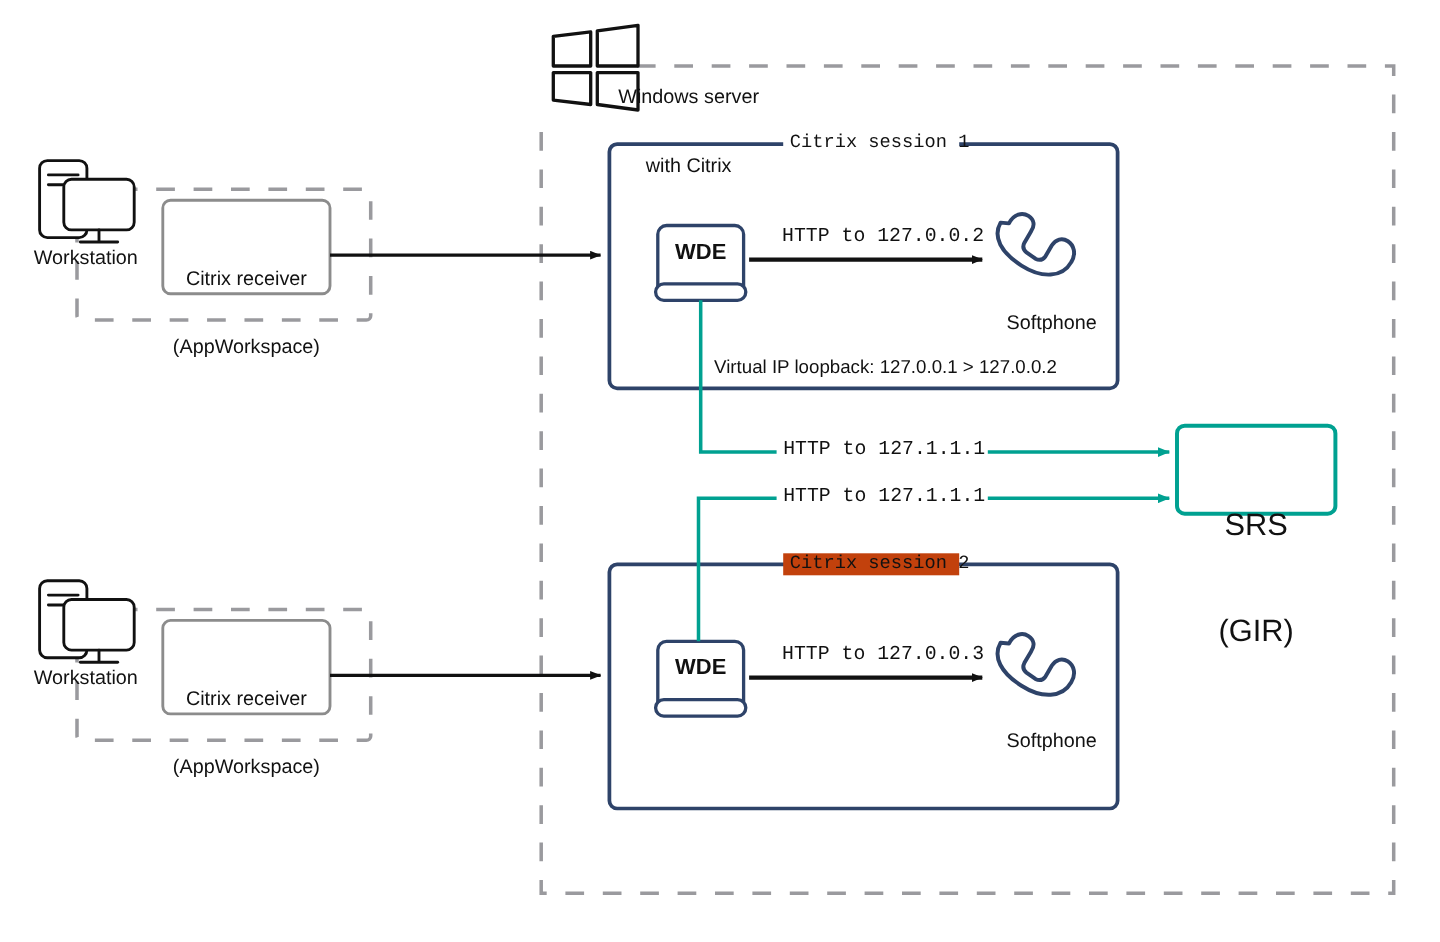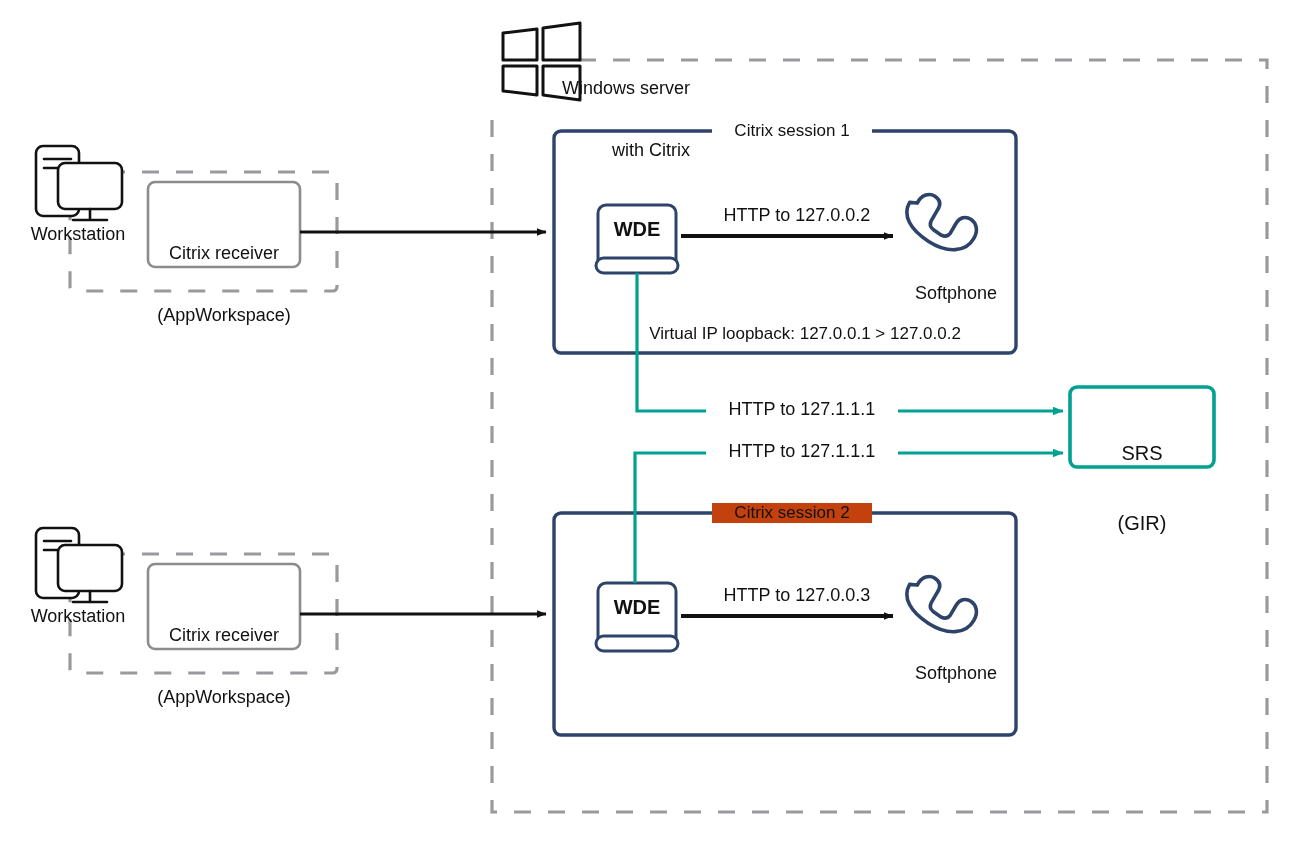--- a/index.html
+++ b/index.html
@@ -32,25 +32,26 @@
     position: absolute;
     font-family: "Liberation Sans", sans-serif;
     color: #111111;
     white-space: pre;
     line-height: 1.16;
   }
   .ctr { text-align: center; }
   .f17 { font-size: 17px; }
   .f18 { font-size: 18px; }
   .f19 { font-size: 20px; }
-  .f22 { font-size: 20px; }
+  .f22 { font-size: 28px; }
   .bold { font-weight: bold; }
   .chip-white {
     background: #ffffff;
     padding: 0 6px;
+    font-family: Liberation Mono, monospace;
   }
 </style>
 </head>
 <body>
 
 <div id="stage">
 
   <svg class="layer" viewBox="0 0 1309 856">
     <defs>
       <marker id="arrowBlack" markerWidth="10" markerHeight="8" refX="9.5" refY="4" orient="auto" markerUnits="userSpaceOnUse">
@@ -154,21 +155,21 @@
 
     <path d="M635,583 L635,453 L1063,453" fill="none" stroke="#00a191" stroke-width="3.2" marker-end="url(#arrowTeal)" stroke-linejoin="miter"></path>
 
     <g>
       <rect x="1070" y="387" width="144" height="80" rx="7" ry="7" fill="#ffffff" stroke="#00a191" stroke-width="3.6"></rect>
     </g>
   </svg>
 
   <div class="lbl f18" style="left:562px; top:36px; width:170px; text-align:left;">
     <div>Windows server</div>
-    <div style="text-align:right; width:128px;">with Citrix</div>
+    <div style="text-align:center; width:128px;">with Citrix</div>
   </div>
 
   <div class="lbl f18 ctr" style="left:4px; top:224px; width:148px;">Workstation</div>
   <div class="lbl f18 ctr" style="left:148px; top:201px; width:152px;">
     <div>Citrix receiver</div>
     <div>(AppWorkspace)</div>
   </div>
 
   <div class="lbl f18 ctr" style="left:4px; top:606px; width:148px;">Workstation</div>
   <div class="lbl f18 ctr" style="left:148px; top:583px; width:152px;">

